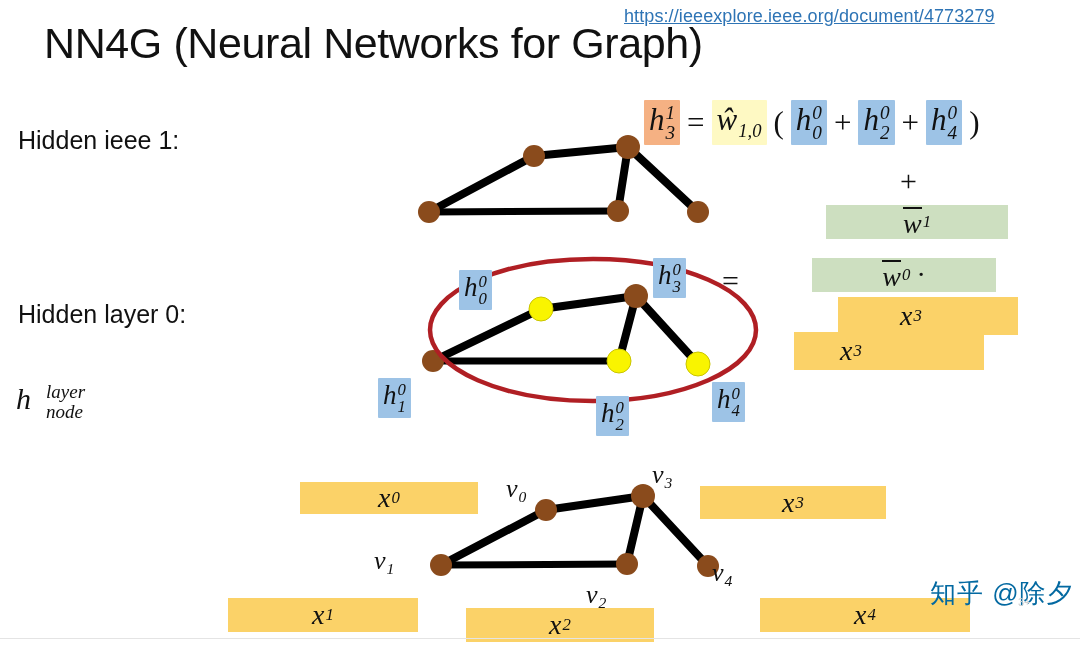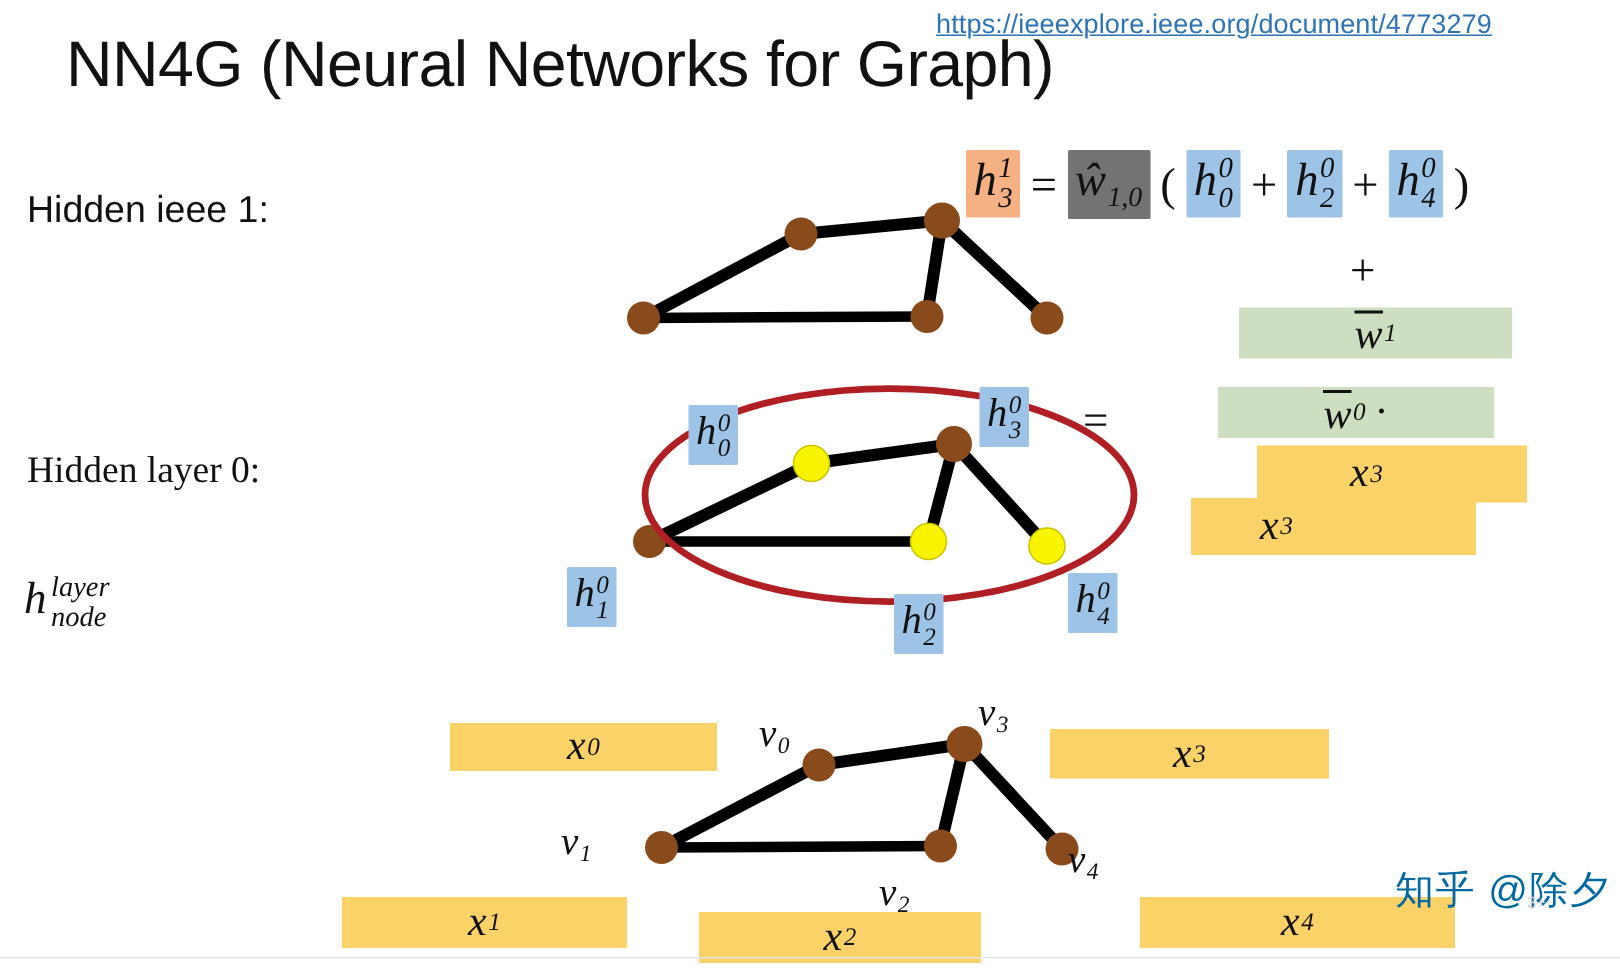--- a/index.html
+++ b/index.html
@@ -38,40 +38,40 @@
     letter-spacing: -0.4px;
   }
 
   
   .row-label {
     font-size: 25px;
     color: #111111;
     white-space: nowrap;
   }
   #label-hidden1 { left: 18px; top: 126px; }
-  #label-hidden0 { left: 18px; top: 300px; font-family: Liberation Serif, serif; }
+  #label-hidden0 { left: 18px; top: 300px; }
   #label-input  { left: 18px; top: 524px; }
 
   
   #notation-h {
     left: 16px;
     top: 382px;
     font-family: "Liberation Serif", serif;
     font-style: italic;
     font-size: 30px;
     color: #111;
     white-space: nowrap;
   }
   #notation-h .sups {
     display: inline-block;
     vertical-align: middle;
     font-size: 19px;
     line-height: 1.05;
     text-align: left;
-    margin-left: 3px;
+    margin-left: 15px;
   }
   #notation-h .sups span { display: block; }
 
   
   .math {
     font-family: "Liberation Serif", serif;
     font-style: italic;
     color: #111111;
     white-space: nowrap;
   }
@@ -79,21 +79,21 @@
     font-family: "Liberation Serif", serif;
     font-style: normal;
     color: #111111;
     white-space: nowrap;
   }
   .hl {
     padding: 2px 5px 3px 5px;
     border-radius: 1px;
   }
   .hl-blue   { background: #9DC3E6; }
-  .hl-green  { background: #737373; }
+  .hl-green  { background: #fef9c3; }
   .hl-orange { background: #F5B183; }
 
   
   .sc {
     display: inline-block;
     vertical-align: middle;
     font-size: 0.62em;
     line-height: 1.02;
     text-align: left;
     margin-left: 1px;

